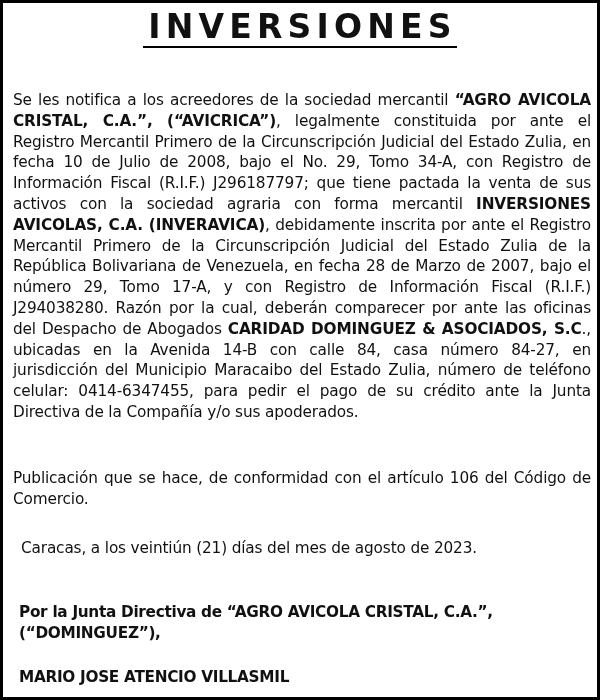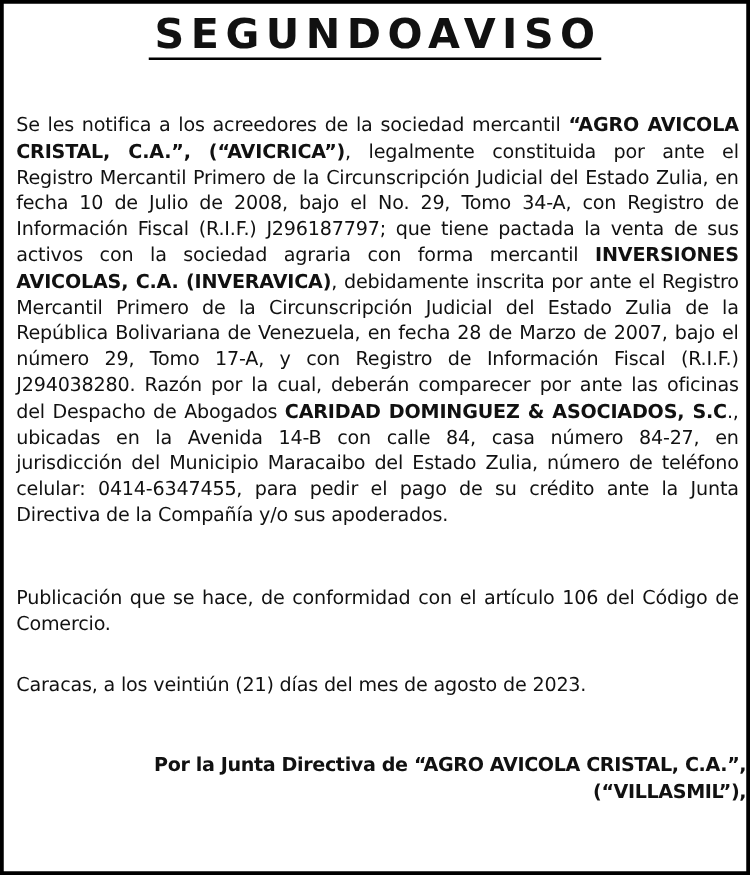--- a/index.html
+++ b/index.html
@@ -32,47 +32,48 @@
     .body-block {
       position: absolute;
       left: 10px; width: 578px;
       font-size: 15.3px;
       line-height: 20.8px;
       text-align: justify;
       letter-spacing: -0.15px;
     }
     .p1 { top: 87px; }
     .p2 { top: 465px; }
-    .p3 { top: 535px; text-align: left; }
+    .p3 { top: 535px; text-align: left; margin-left: 8px; }
     .body-block b { font-weight: bold; }
     .sig {
       position: absolute;
-      left: 0; right: 0;
-      text-align: right;
+      left: 16px; right: 0;
+      text-align: left;
       font-weight: bold;
       font-size: 15.3px;
       line-height: 21px;
       letter-spacing: -0.3px;
     }
     .sig1 { top: 599px; }
     .sig2 { top: 664px; }
     .line { display: block; }
   </style>
 </head>
 <body>
 
 <div class="notice">
   <div class="title">
-    <span>SEGUNDOAVISO</span>
+    <span>INVERSIONES</span>
   </div>
 
   <div class="body-block p1"><span>Se les notifica a los acreedores de la sociedad mercantil </span><b>“AGRO AVICOLA CRISTAL, C.A.”, (“AVICRICA”)</b><span>, legalmente constituida por ante el Registro Mercantil Primero de la Circunscripción Judicial del Estado Zulia, en fecha 10 de Julio de 2008, bajo el  No. 29, Tomo 34-A, con Registro de Información Fiscal (R.I.F.) J296187797; que tiene pactada la venta de sus activos con la sociedad agraria con forma mercantil </span><b>INVERSIONES AVICOLAS, C.A. (INVERAVICA)</b><span>, debidamente inscrita por ante el Registro Mercantil Primero de la Circunscripción Judicial del Estado Zulia de la República Bolivariana de Venezuela,  en  fecha  28 de Marzo de 2007, bajo el número 29, Tomo 17-A, y con Registro de Información Fiscal (R.I.F.) J294038280. Razón por la cual, deberán comparecer por ante las oficinas del Despacho de Abogados </span><b>CARIDAD DOMINGUEZ &amp; ASOCIADOS, S.C</b><span>., ubicadas en la Avenida 14-B con calle 84, casa número 84-27, en jurisdicción del Municipio  Maracaibo del  Estado Zulia, número de teléfono celular: 0414-6347455, para pedir el pago de su crédito ante la Junta Directiva de la Compañía y/o sus apoderados.</span></div>
 
   <div class="body-block p2">Publicación que se hace, de conformidad con el artículo 106 del Código de Comercio.</div>
 
   <div class="body-block p3">Caracas, a los veintiún (21) días del mes de agosto de 2023.</div>
 
   <div class="sig sig1">
     <span class="line">Por la Junta Directiva de “AGRO AVICOLA CRISTAL, C.A.”,</span>
-    <span class="line">(“VILLASMIL”),</span>
+    <span class="line">(“DOMINGUEZ”),</span>
   </div>
 
+  <div class="sig sig2">MARIO JOSE ATENCIO VILLASMIL</div>
 </div>
 
 </body></html>

